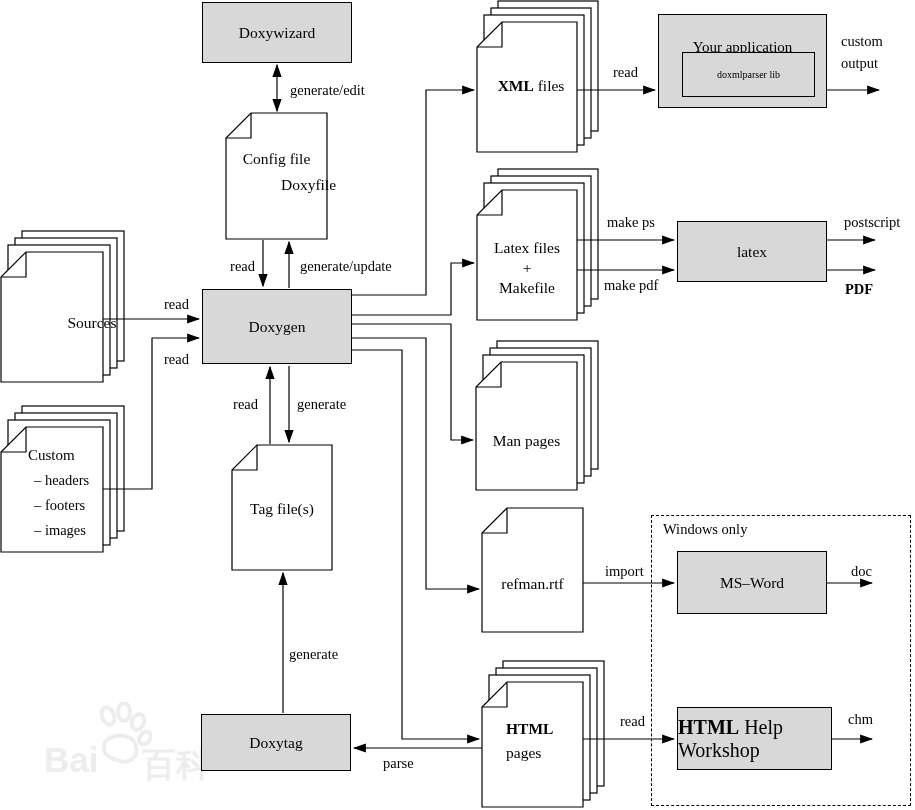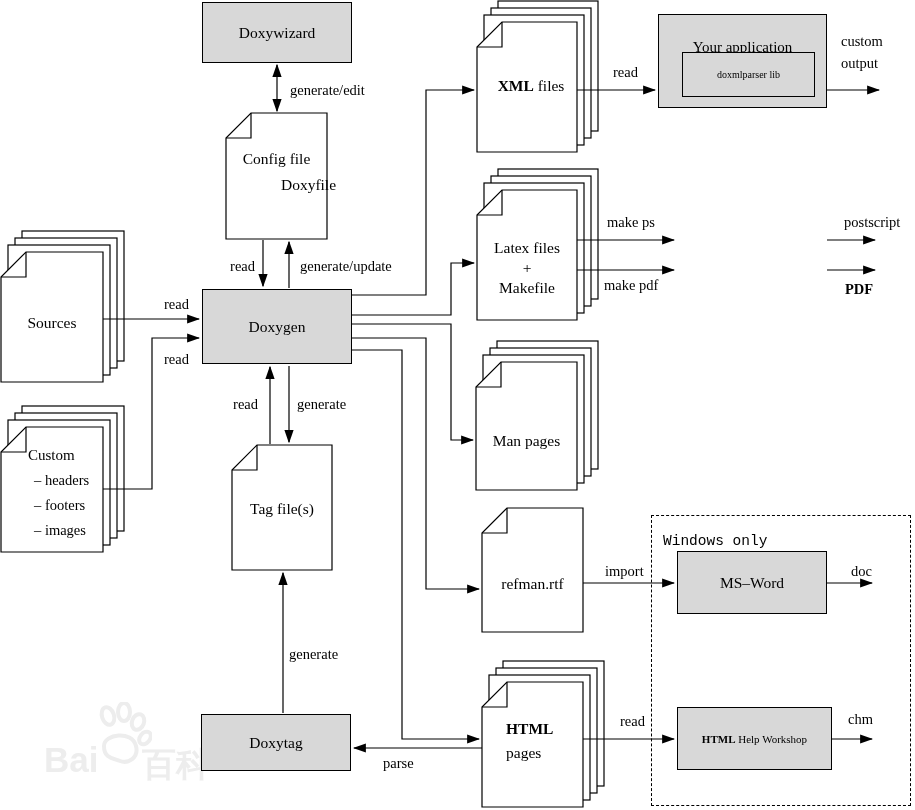--- a/index.html
+++ b/index.html
@@ -110,45 +110,48 @@
         <rect x="503" y="661" width="101" height="125"></rect>
         <rect x="496" y="668" width="101" height="125"></rect>
         <rect x="489" y="675" width="101" height="125"></rect>
         <path d="M507,682 H583 V807 H482 V707 Z"></path>
           <path d="M482,707 H507 V682" fill="none"></path>
       </g>
     </g>
   </svg>
 
   <div class="dashed" style="left:651px;top:515px;width:260px;height:291px;"></div>
-  <div class="lbl" style="left:663px;top:533px;font-family:Liberation Mono, monospace;">Windows only</div>
+  <div class="lbl" style="left:663px;top:521px;">Windows only</div>
 
   <div class="gbox" style="left:202px;top:2px;width:150px;height:61px;">
     <span>Doxywizard</span>
   </div>
   <div class="gbox" style="left:202px;top:289px;width:150px;height:75px;">
     <span>Doxygen</span>
   </div>
   <div class="gbox" style="left:201px;top:714px;width:150px;height:57px;">
     <span>Doxytag</span>
   </div>
   <div class="gbox thin" id="your-application" style="left:658px;top:14px;width:169px;height:94px;">
     <span class="title">Your application</span>
     <div id="doxmlparser">
       <span>doxmlparser lib</span>
     </div>
   </div>
+  <div class="gbox thin" style="left:677px;top:221px;width:150px;height:61px;">
+    <span>latex</span>
+  </div>
   <div class="gbox thin" style="left:677px;top:551px;width:150px;height:63px;">
     <span>MS–Word</span>
   </div>
-  <div class="gbox thin" style="left:677px;top:707px;width:155px;height:63px;font-size:11px;">
+  <div class="gbox thin" style="left:677px;top:707px;width:155px;height:63px;font-size:20px;">
     <span><span class="b">HTML</span><span> Help Workshop</span></span>
   </div>
 
-  <div class="doc-label" style="left:1px;top:313px;width:102px;">Sources</div>
+  <div class="doc-label" style="left:1px;top:313px;width:102px;padding-left:40px;">Sources</div>
   <div class="doc-label" style="left:28px;top:445px;text-align:left;font-size:15px;">Custom</div>
   <div class="doc-label" style="left:34px;top:470px;text-align:left;font-size:14.5px;">– headers</div>
   <div class="doc-label" style="left:34px;top:495px;text-align:left;font-size:14.5px;">– footers</div>
   <div class="doc-label" style="left:34px;top:520px;text-align:left;font-size:14.5px;">– images</div>
   <div class="doc-label" style="left:226px;top:149px;width:101px;">Config file</div>
   <div class="doc-label" style="left:234px;top:175px;width:101px;margin-left:24px;">Doxyfile</div>
   <div class="doc-label" style="left:232px;top:499px;width:100px;">Tag file(s)</div>
   <div class="doc-label" style="left:477px;top:76px;width:108px;"><span class="b">XML</span><span> files</span></div>
   <div class="doc-label" style="left:477px;top:238px;width:100px;">
     <div>Latex files</div>

